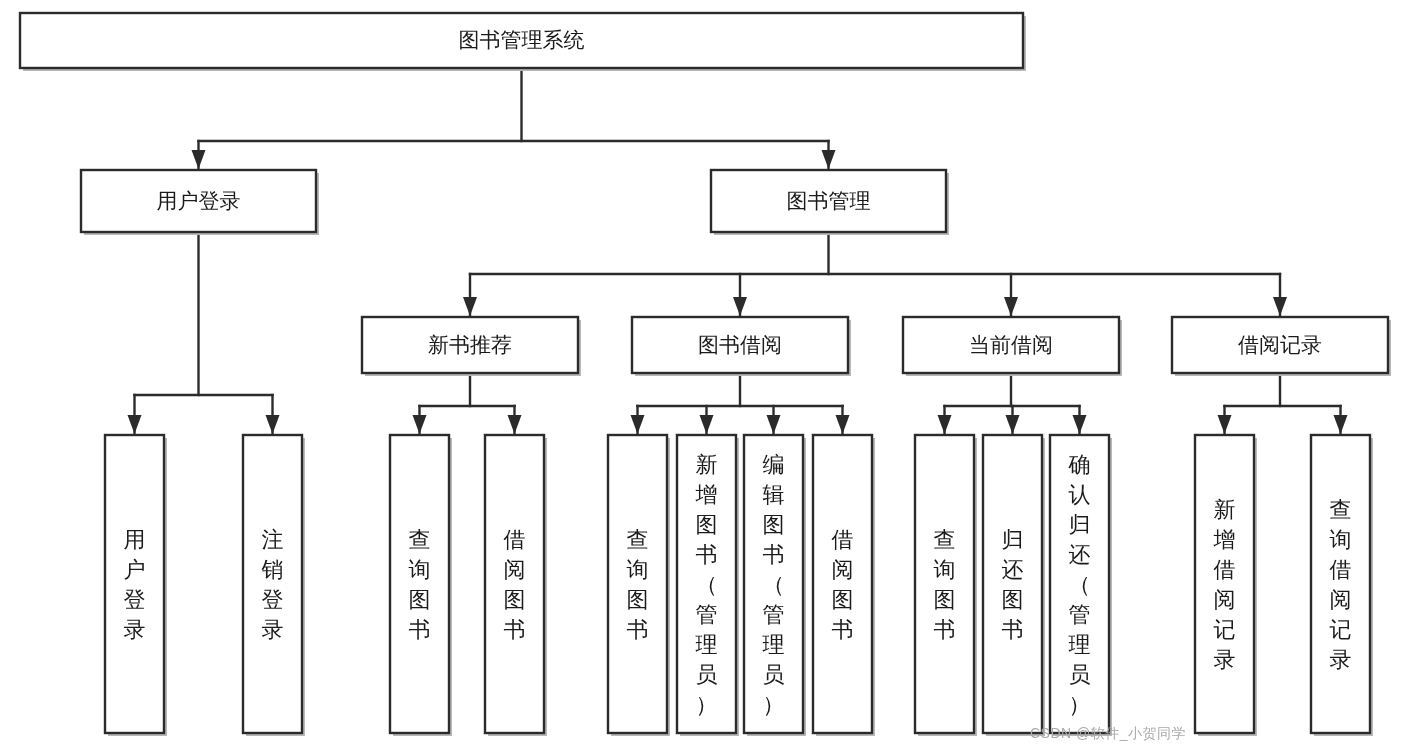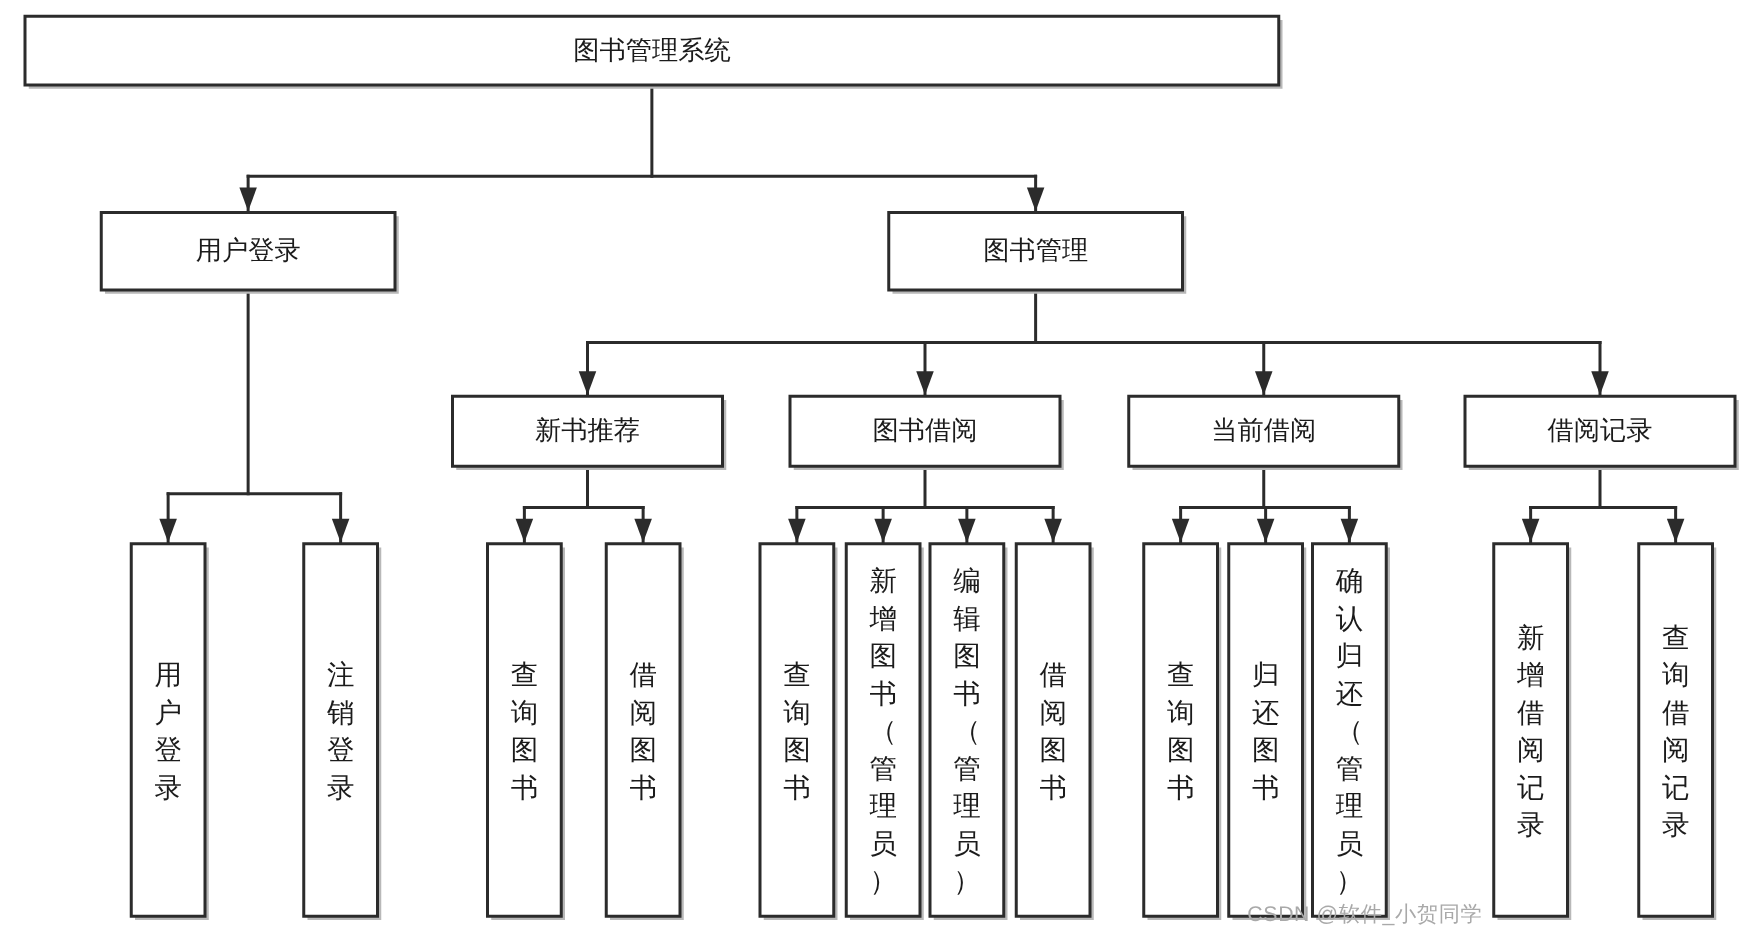--- a/index.html
+++ b/index.html
@@ -56,21 +56,21 @@
     font-family: "Liberation Sans", sans-serif;
     fill: #1b1b1b;
     font-size: 22px;
     text-anchor: middle;
   }
   .watermark {
     position: absolute;
     right: 8px;
     bottom: 4px;
     font-family: "Liberation Sans", sans-serif;
-    font-size: 17px;
+    font-size: 14px;
     color: #a9a9a9;
     letter-spacing: 0.5px;
     white-space: nowrap;
     user-select: none;
   }
 </style>
 </head>
 <body>
 
 <div id="diagram-root">

